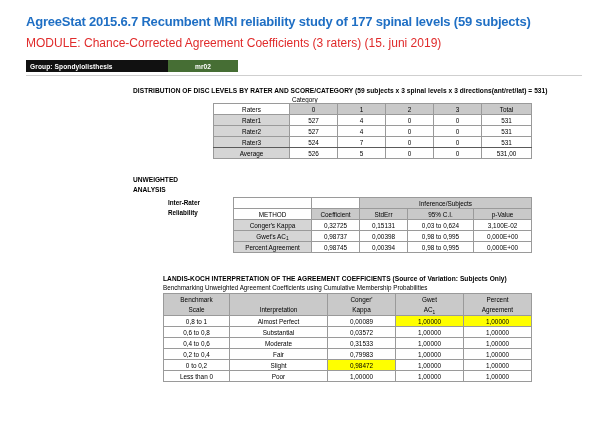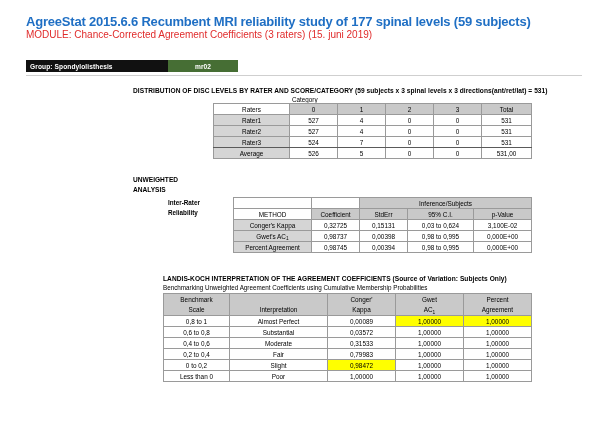--- a/index.html
+++ b/index.html
@@ -19,23 +19,23 @@
   
   .title-block { position: absolute; left: 26px; top: 14px; }
   .app-title {
     font-size: 13px;
     font-weight: bold;
     color: #1f6fc4;
     letter-spacing: -0.2px;
     white-space: nowrap;
   }
   .module-line {
-    font-size: 10px;
+    font-size: 12px;
     color: #e02b2b;
-    margin-top: 0;
+    margin-top: 7px;
     white-space: nowrap;
   }
 
   
   .group-bar {
     position: absolute;
     left: 26px;
     top: 60px;
     height: 12px;
     display: flex;
@@ -131,21 +131,21 @@
     position: absolute;
     font-size: 6.3px;
     white-space: nowrap;
   }
   sub { font-size: 4.8px; vertical-align: baseline; position: relative; top: 1.5px; }
 </style>
 </head>
 <body>
 
 <div class="title-block">
-  <div class="app-title">AgreeStat 2015.6.6 Recumbent MRI reliability study of 177 spinal levels (59 subjects)</div>
+  <div class="app-title">AgreeStat 2015.6.7 Recumbent MRI reliability study of 177 spinal levels (59 subjects)</div>
   <div class="module-line">MODULE: Chance-Corrected Agreement Coefficients (3 raters) (15. juni 2019)</div>
 </div>
 
 <div class="group-bar">
   <div class="seg-label">Group: Spondylolisthesis</div>
   <div class="seg-gap"></div>
   <div class="seg-green">mr02</div>
 </div>
 <div class="rule-line"></div>
 

